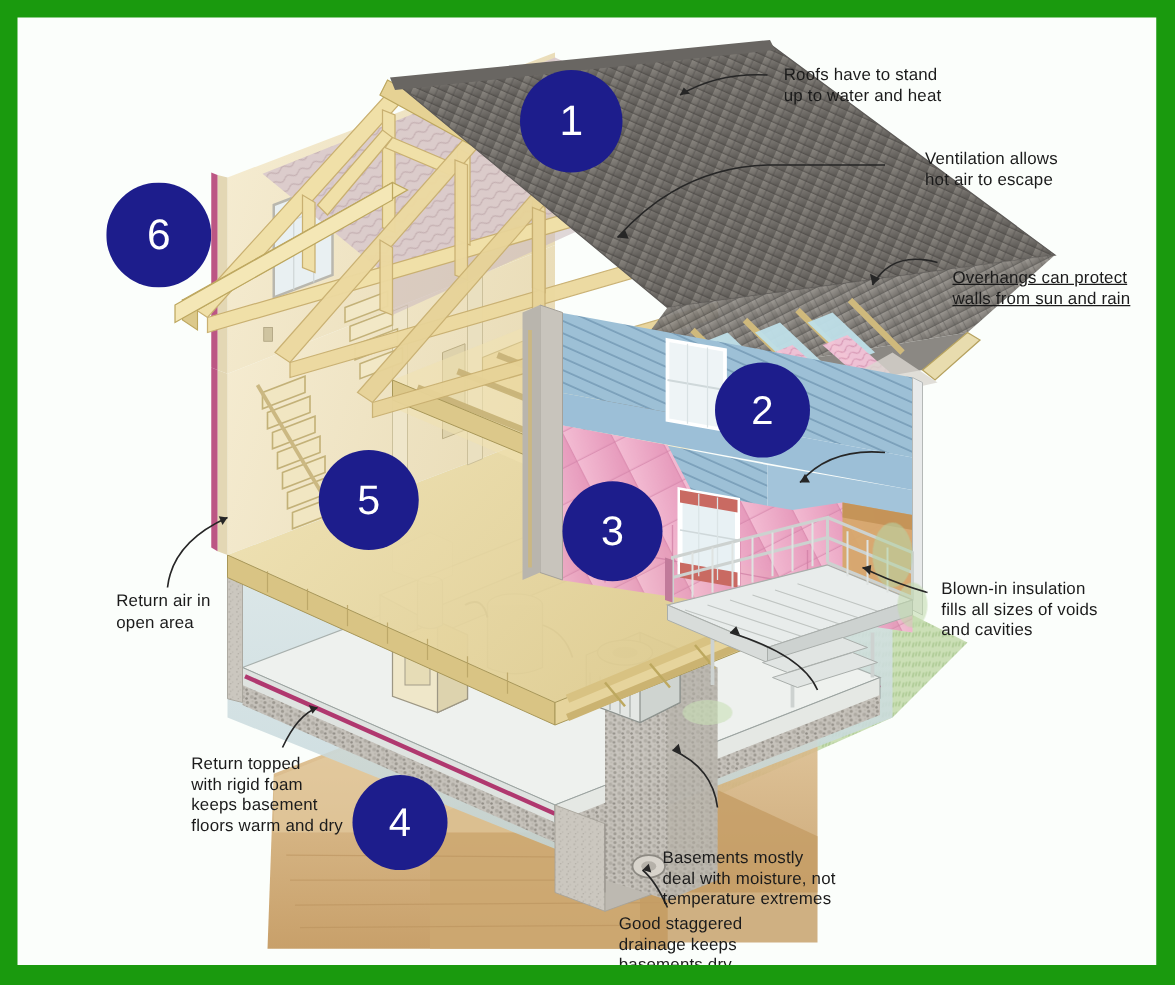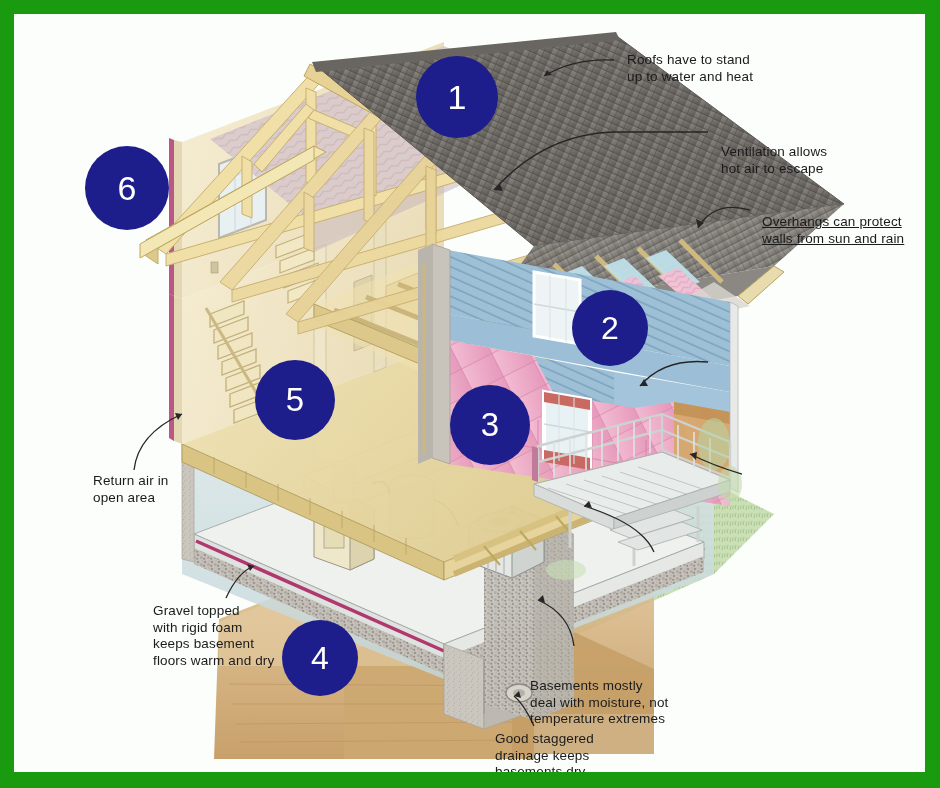--- a/index.html
+++ b/index.html
@@ -517,31 +517,34 @@
         <path d="M212 584 Q224 558 240 552"></path>
         <path d="M240 552 l-7 -2 3 7 z" fill="#262626" stroke="none"></path>
 
         <path d="M120 456 Q124 420 168 400"></path>
         <path d="M168 400 l-7 -1 3 7 z" fill="#262626" stroke="none"></path>
       </g>
     </svg>
 
     <div class="callout" style="left:613px;top:38px;">Roofs have to stand
 up to water and heat</div>
-    <div class="callout" style="left:707px;top:105px;margin-top:25px;">Ventilation allows
+    <div class="callout" style="left:726px;top:105px;">Ventilation allows
 hot air to escape</div>
     <div class="callout" style="left:748px;top:200px;text-decoration:underline;">Overhangs can protect
 walls from sun and rain</div>
+    <div class="callout" style="left:739px;top:449px;">Blown-in insulation
+fills all sizes of voids
+and cavities</div>
     <div class="callout" style="left:516px;top:640px;margin-top:24px;">Basements mostly
 deal with moisture, not
 temperature extremes</div>
     <div class="callout" style="left:481px;top:717px;">Good staggered
 drainage keeps
 basements dry</div>
-    <div class="callout" style="left:139px;top:589px;">Gravel topped
+    <div class="callout" style="left:139px;top:589px;">Return topped
 with rigid foam
 keeps basement
 floors warm and dry</div>
     <div class="callout" style="left:79px;top:459px;">Return air in
 open area</div>
 
     <div class="badge" style="left:402px;top:42px;width:82px;height:82px;font-size:34px;">1</div>
     <div class="badge" style="left:558px;top:276px;width:76px;height:76px;font-size:32px;">2</div>
     <div class="badge" style="left:436px;top:371px;width:80px;height:80px;font-size:33px;">3</div>
     <div class="badge" style="left:268px;top:606px;width:76px;height:76px;font-size:32px;">4</div>

